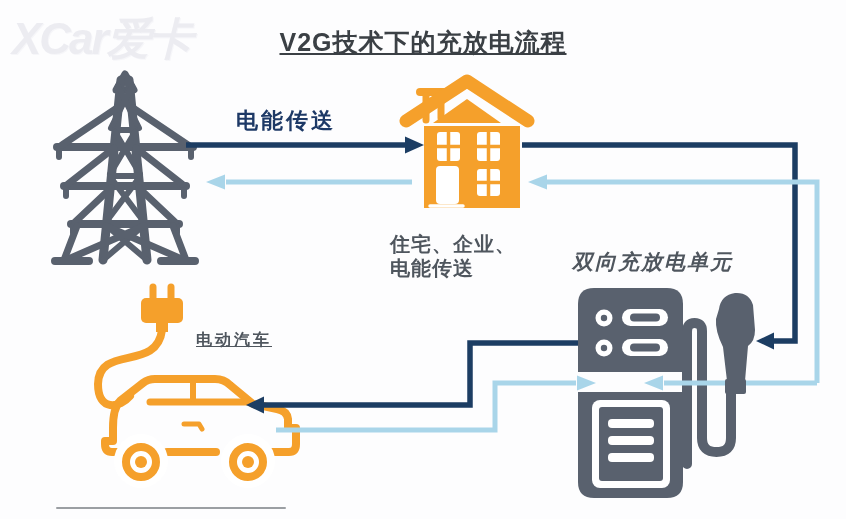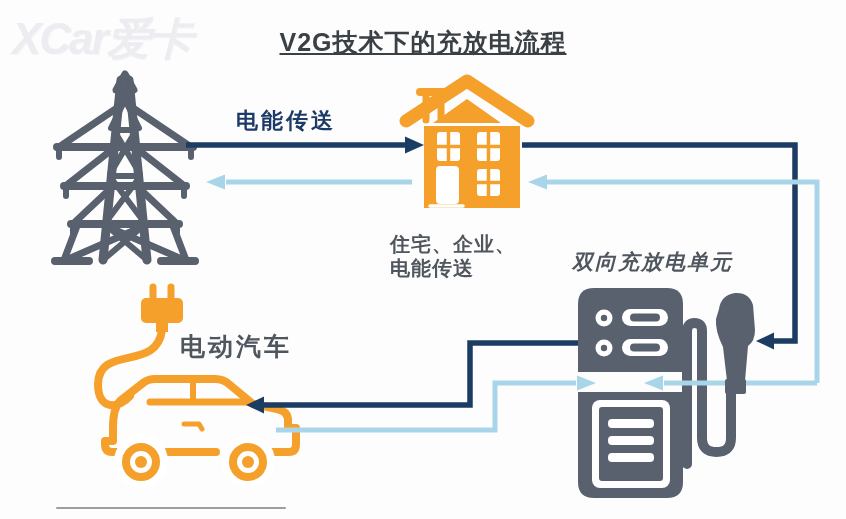--- a/index.html
+++ b/index.html
@@ -30,21 +30,21 @@
   .title{
     left:0;top:26px;width:846px;text-align:center;
     font-size:25px;color:var(--title-text);letter-spacing:1px;text-decoration:underline;
   }
   .energy{left:236px;top:106px;font-size:22px;color:var(--energy-text);letter-spacing:3px;}
   .building-label{
     left:390px;top:232px;width:146px;text-align:left;
     font-size:20px;color:var(--label-text);line-height:24px;letter-spacing:1px;
   }
   .charger-label{left:572px;top:248px;font-size:21px;color:var(--label-text);letter-spacing:2px;font-style:italic;}
-  .ev-label{left:180px;top:330px;font-size:25px;color:var(--label-text);letter-spacing:3px;}
+  .ev-label{left:196px;top:330px;font-size:16px;color:var(--label-text);letter-spacing:3px;text-decoration:underline;}
   .divider{
     position:absolute;left:56px;top:507px;width:230px;height:2px;
     background:var(--divider);border-radius:2px;
   }
   svg{position:absolute;inset:0;}
 </style>
 </head>
 <body>
 
 <div class="stage">

